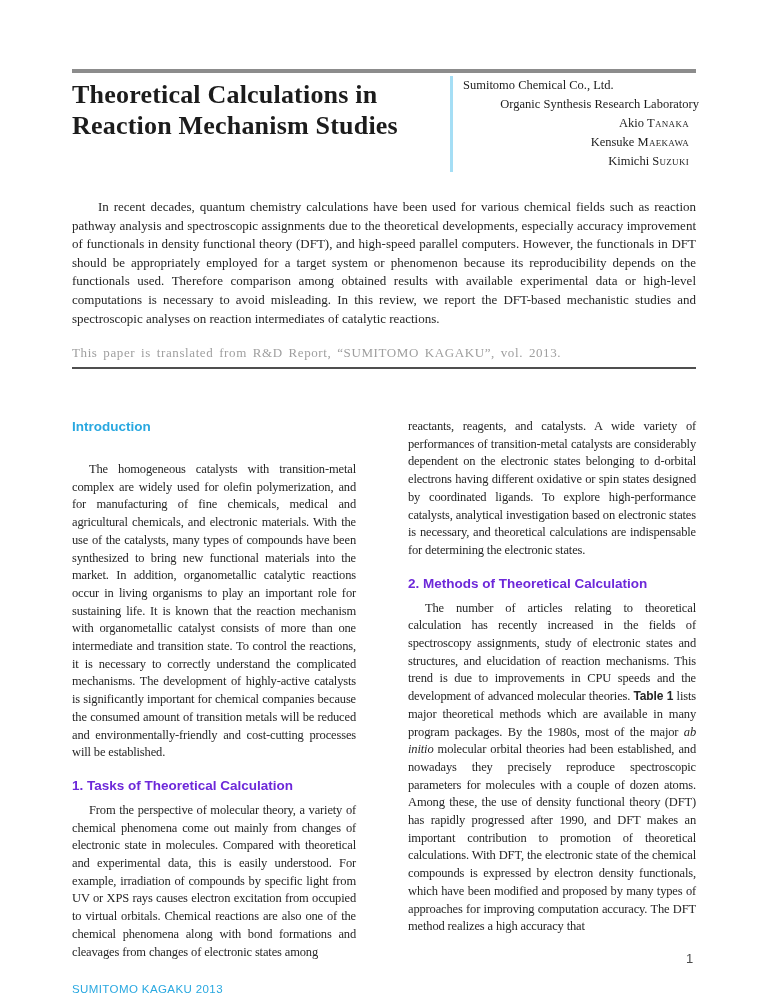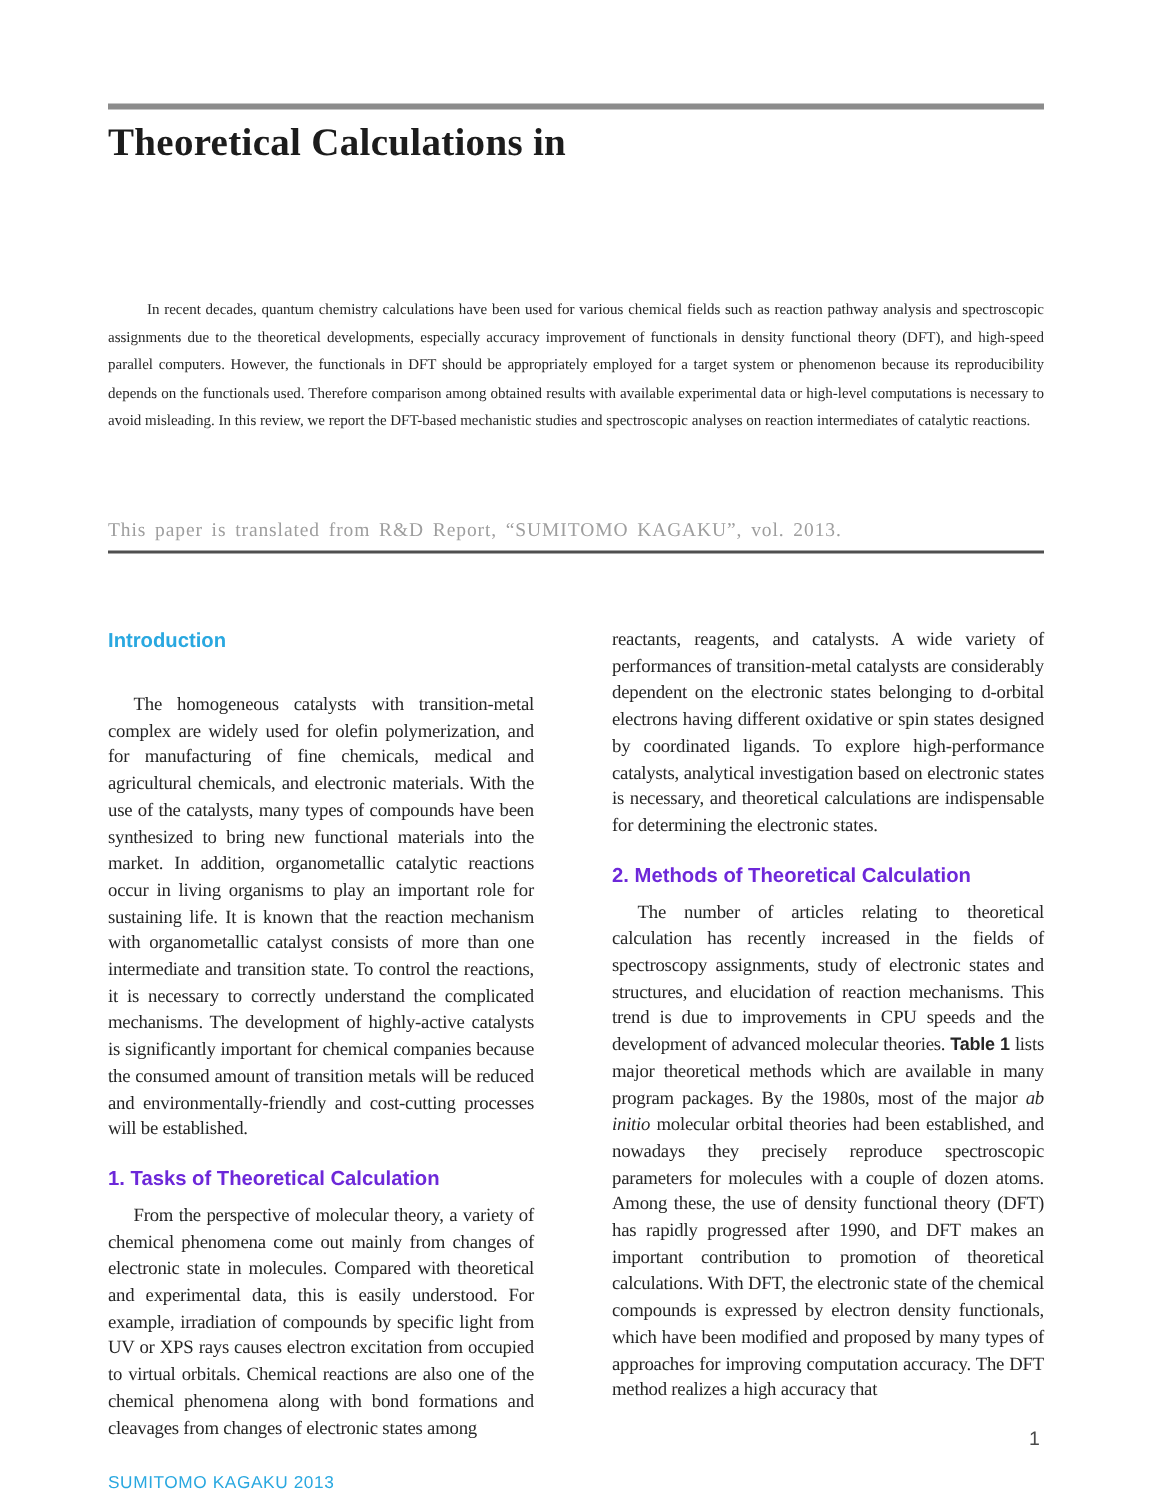--- a/index.html
+++ b/index.html
@@ -46,21 +46,21 @@
   .aff1 { text-align: left; }
   .aff2 { text-align: right; }
   .author-name { text-align: right; padding-right: 10px; }
   .sc { font-variant: small-caps; letter-spacing: 0.3px; }
   
   .abstract {
     position: absolute;
     left: 72px; top: 198px;
     width: 624px;
     margin: 0;
-    font-size: 10px;
+    font-size: 13px;
     line-height: 18.6px;
     text-align: justify;
     text-indent: 26px;
     color: #262626;
   }
   .translation-note {
     position: absolute;
     left: 72px; top: 345px;
     width: 624px;
     margin: 0;
@@ -133,22 +133,29 @@
     color: #4a4a4a;
   }
 </style>
 </head>
 <body>
 
 <div class="page">
 
   <div class="top-rule"></div>
 
-  <h1 class="paper-title"><span>Theoretical Calculations in</span><br></h1>
+  <h1 class="paper-title"><span>Theoretical Calculations in</span><br><span>Reaction Mechanism Studies</span></h1>
 
+  <div class="author-block">
+    <div class="aff1">Sumitomo Chemical Co., Ltd.</div>
+    <div class="aff2">Organic Synthesis Research Laboratory</div>
+    <div class="author-name"><span>Akio </span><span class="sc">Tanaka</span></div>
+    <div class="author-name"><span>Kensuke </span><span class="sc">Maekawa</span></div>
+    <div class="author-name"><span>Kimichi </span><span class="sc">Suzuki</span></div>
+  </div>
 
   <p class="abstract">In recent decades, quantum chemistry calculations have been used for various chemical fields such as reaction pathway analysis and spectroscopic assignments due to the theoretical developments, especially accuracy improvement of functionals in density functional theory (DFT), and high-speed parallel computers. However, the functionals in DFT should be appropriately employed for a target system or phenomenon because its reproducibility depends on the functionals used. Therefore comparison among obtained results with available experimental data or high-level computations is necessary to avoid misleading. In this review, we report the DFT-based mechanistic studies and spectroscopic analyses on reaction intermediates of catalytic reactions.</p>
 
   <p class="translation-note">This paper is translated from R&amp;D Report, “SUMITOMO KAGAKU”, vol. 2013.</p>
 
   <div class="divider"></div>
 
   <div class="columns">
     <div class="col-left">
       <h2 class="intro-heading">Introduction</h2>

